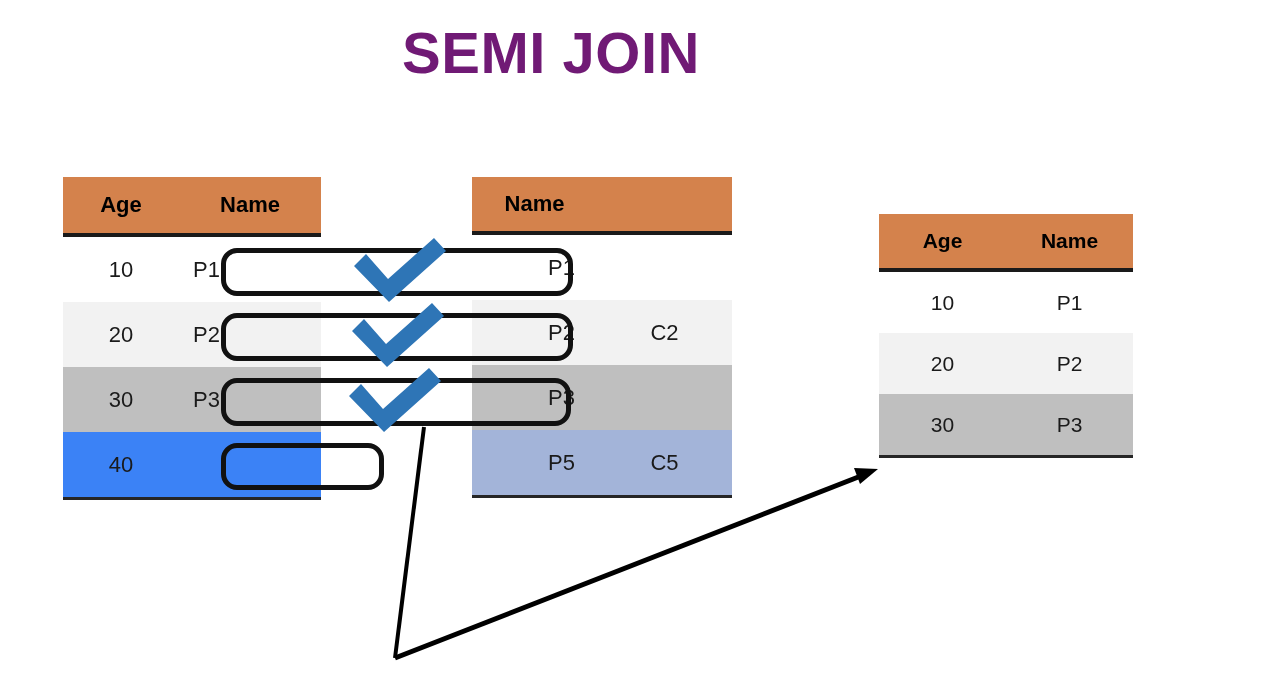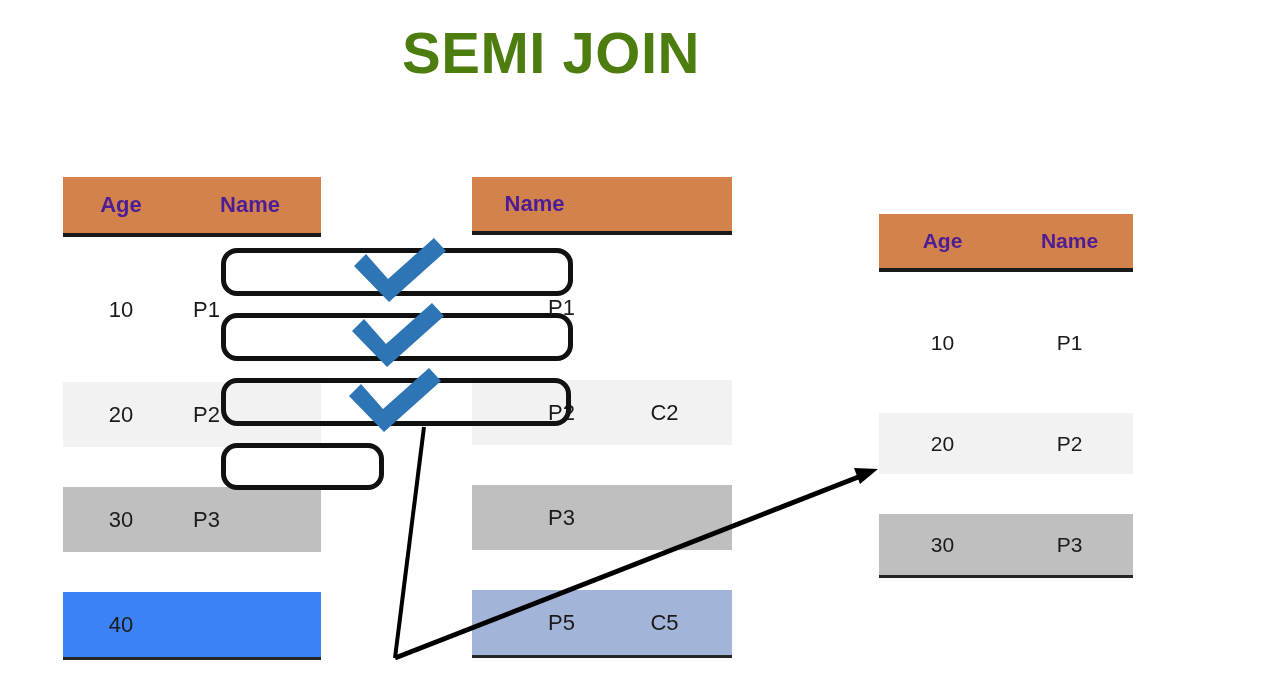--- a/index.html
+++ b/index.html
@@ -19,48 +19,47 @@
   
   .title {
     position: absolute;
     left: 0;
     top: 24px;
     width: 1102px;
     text-align: center;
     font-size: 58px;
     font-weight: 700;
     letter-spacing: 0.5px;
-    color: #4d7c0f;
+    color: #701a75;
     line-height: 1.0;
   }
 
   
   .tbl {
     position: absolute;
     box-sizing: border-box;
   }
   .thead {
     display: flex;
     background: #D4824C;
-    color: #4c1d95;
+    color: #000000;
     font-weight: 700;
     border-bottom: 4px solid #1a1a1a;
     box-sizing: border-box;
     text-align: center;
   }
   .thead .cell {
     display: flex;
     align-items: center;
     justify-content: center;
     box-sizing: border-box;
   }
   .trow {
     display: flex;
     box-sizing: border-box;
-    margin-top: 40px;
   }
   .trow .cell {
     display: flex;
     align-items: center;
     justify-content: center;
     color: #1a1a1a;
     box-sizing: border-box;
   }
   .tfoot-line {
     height: 3px;

